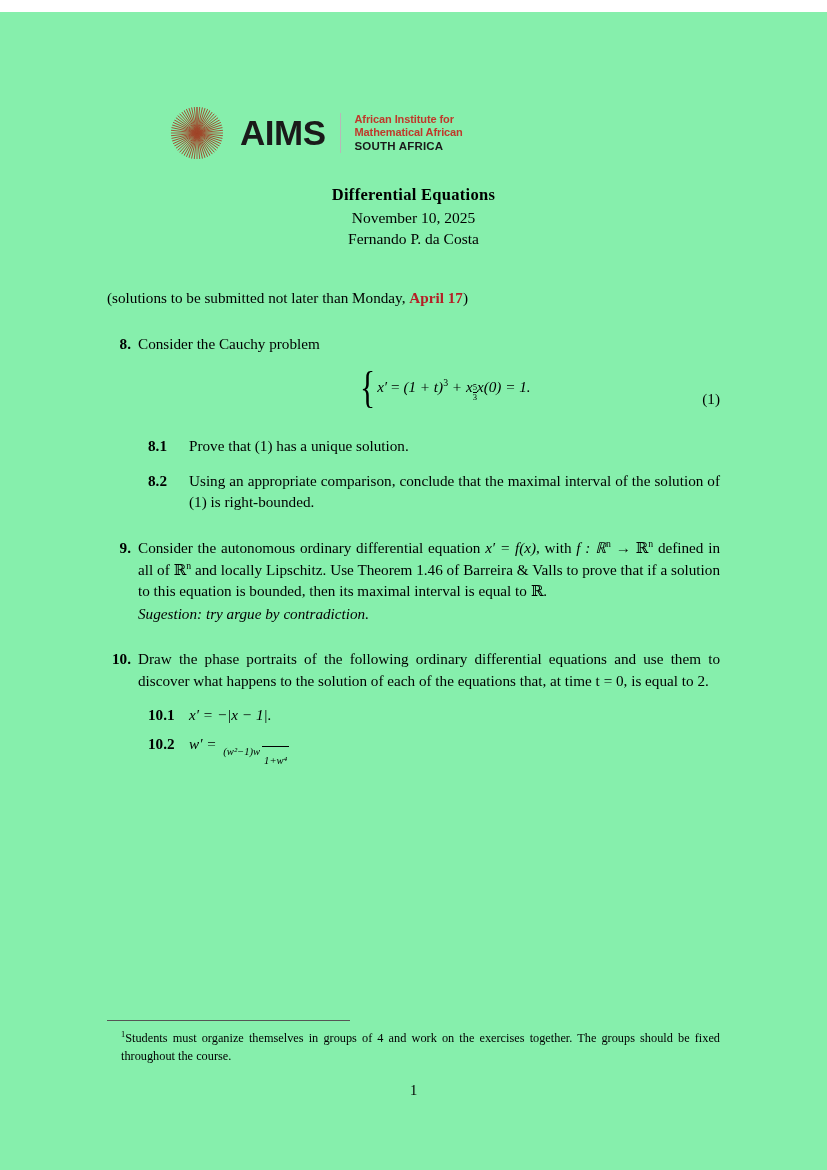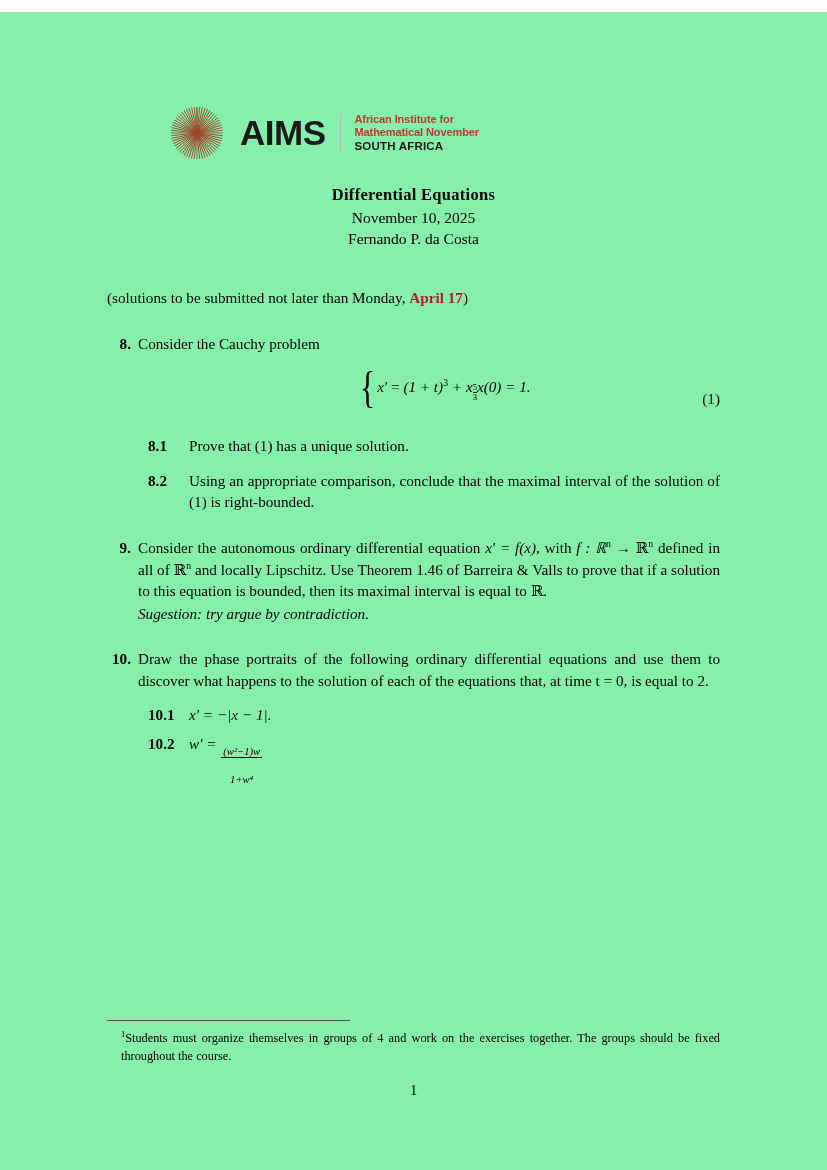--- a/index.html
+++ b/index.html
@@ -194,31 +194,31 @@
     right: 0;
     top: 18px;
     font-size: 15.2px;
   }
   sup.expo {
     font-size: 9.8px;
     vertical-align: super;
   }
   .frac {
     display: inline-flex;
-    flex-direction: column;
+    flex-direction: row;
     vertical-align: -0.52em;
     text-align: center;
     font-size: 10.6px;
     line-height: 1.08;
     margin: 0 1px;
   }
   .frac .num { padding: 0 2px; }
   .frac .den {
     border-top: 1px solid #000;
-    padding: 16px 2px;
+    padding: 8px 2px;
   }
   .sfrac {
     display: inline-flex;
     flex-direction: column;
     vertical-align: 0.22em;
     text-align: center;
     font-size: 8.6px;
     line-height: 1.02;
   }
   .sfrac .den { border-top: 1px solid #000; }
@@ -344,21 +344,21 @@
             <line x1="50" y1="50" x2="50.0" y2="0" transform="rotate(348 50 50)"></line>
             <line x1="50" y1="50" x2="50.0" y2="0" transform="rotate(354 50 50)"></line>
           </g>
         </g>
       </svg>
     </span>
     <span class="logo-word">AIMS</span>
     <span class="logo-divider"></span>
     <span class="logo-tag">
       <span class="t-red">African Institute for</span>
-      <span class="t-red">Mathematical November</span>
+      <span class="t-red">Mathematical African</span>
       <span class="t-black">SOUTH AFRICA</span>
     </span>
   </div>
 
   <div class="title-block">
     <div class="doc-title">Differential Equations</div>
     <div class="doc-date">November 10, 2025</div>
     <div class="doc-author">Fernando P. da Costa</div>
   </div>
 

